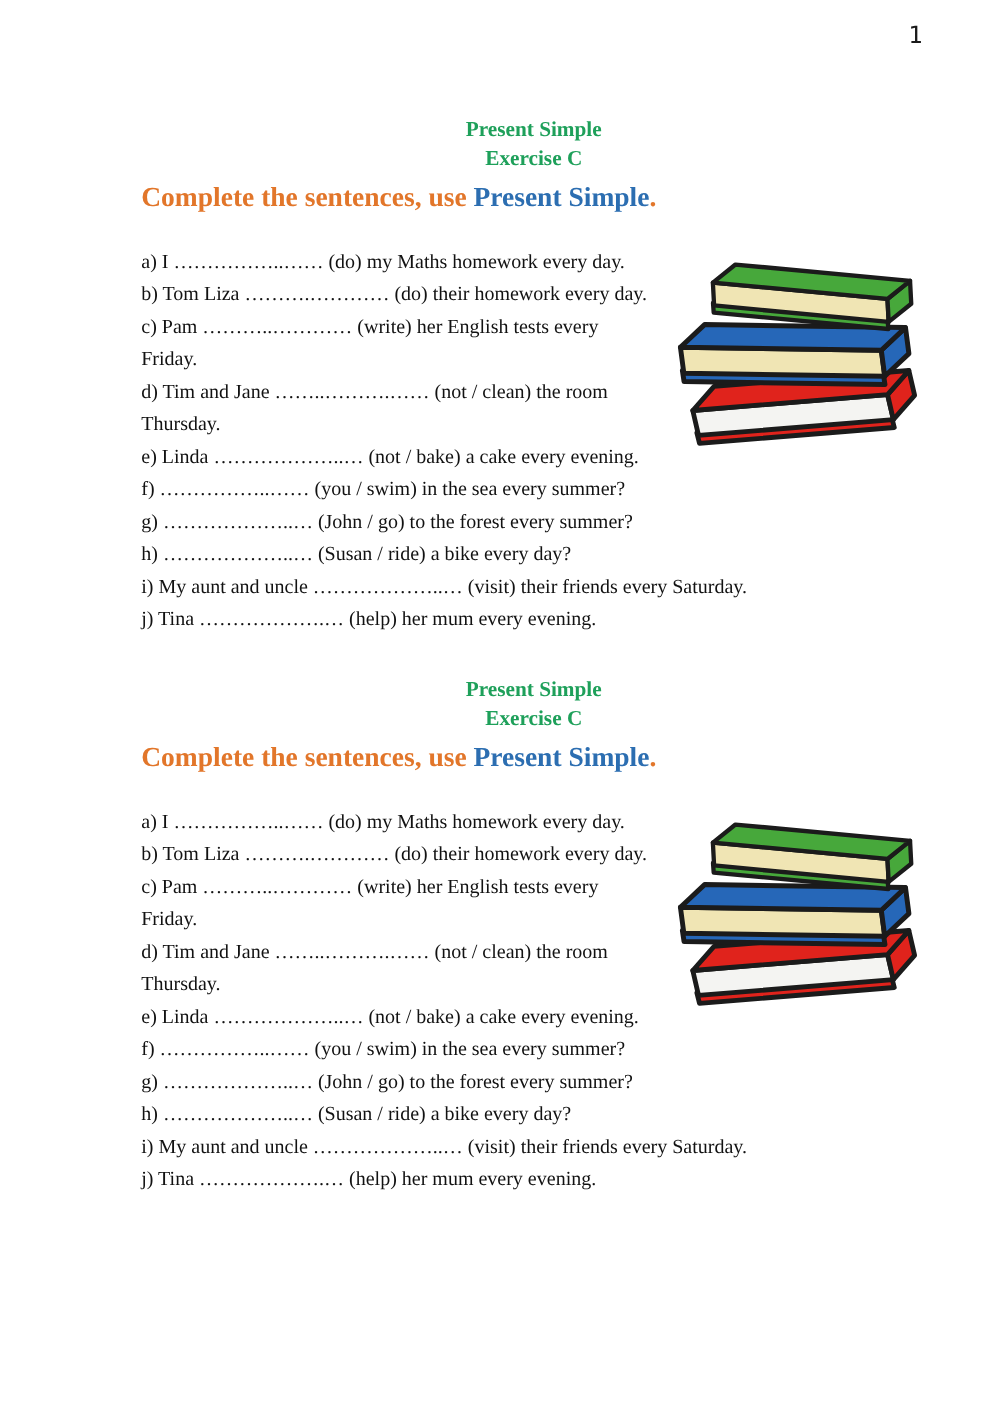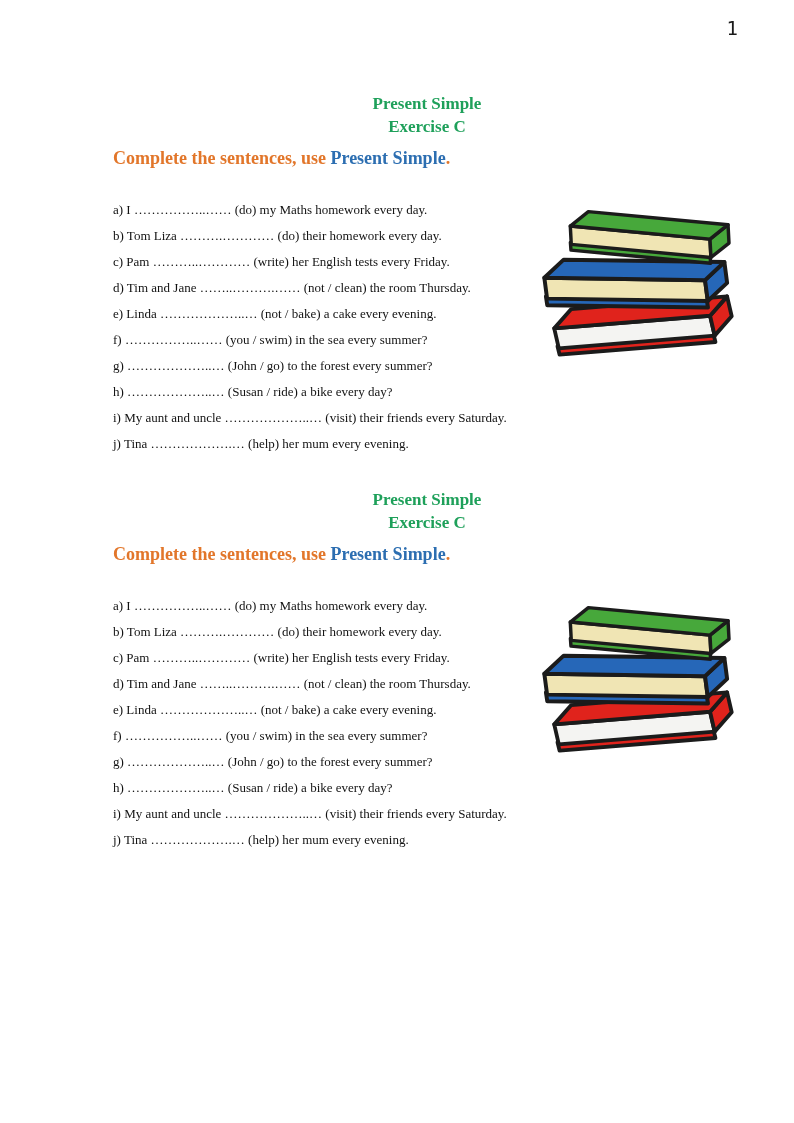--- a/index.html
+++ b/index.html
@@ -27,29 +27,29 @@
   .block-title {
     text-align: center;
     font-weight: bold;
     font-size: 17px;
     line-height: 23px;
     color: #1ea05a;
   }
   .instruction {
     margin: 10px 0 0 0;
     font-weight: bold;
-    font-size: 18px;
+    font-size: 22px;
     line-height: 20px;
     white-space: pre-wrap;
   }
   .instr-orange { color: #e2762a; }
   .instr-blue   { color: #2c6eb1; }
   .exercise-body {
     margin-top: 29px;
-    font-size: 13px;
+    font-size: 16px;
     line-height: 26px;
   }
   .exercise-body::after { content: ""; display: block; clear: both; }
   .books-float {
     float: right;
     width: 205px;
     height: 160px;
     margin: 8px 0 14px 12px;
   }
   .exercise-item { margin: 0; }

